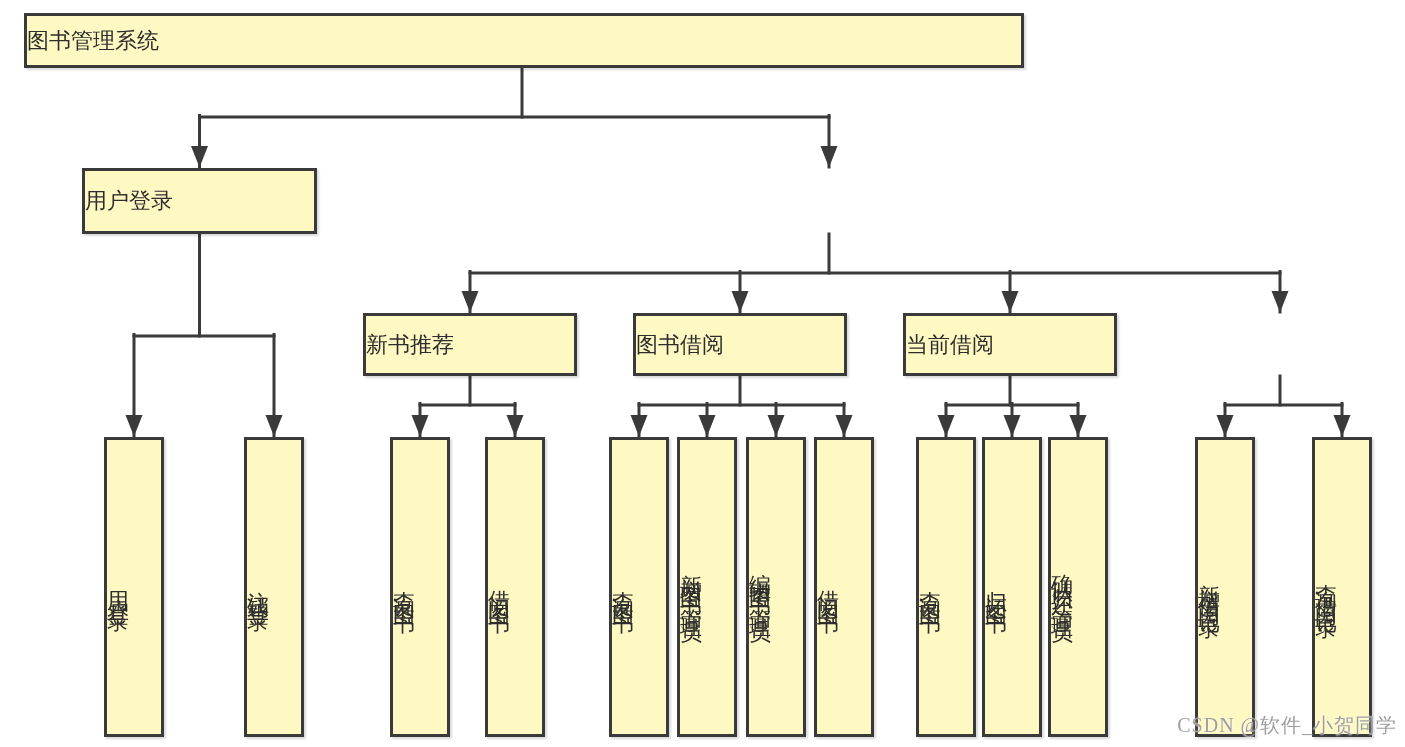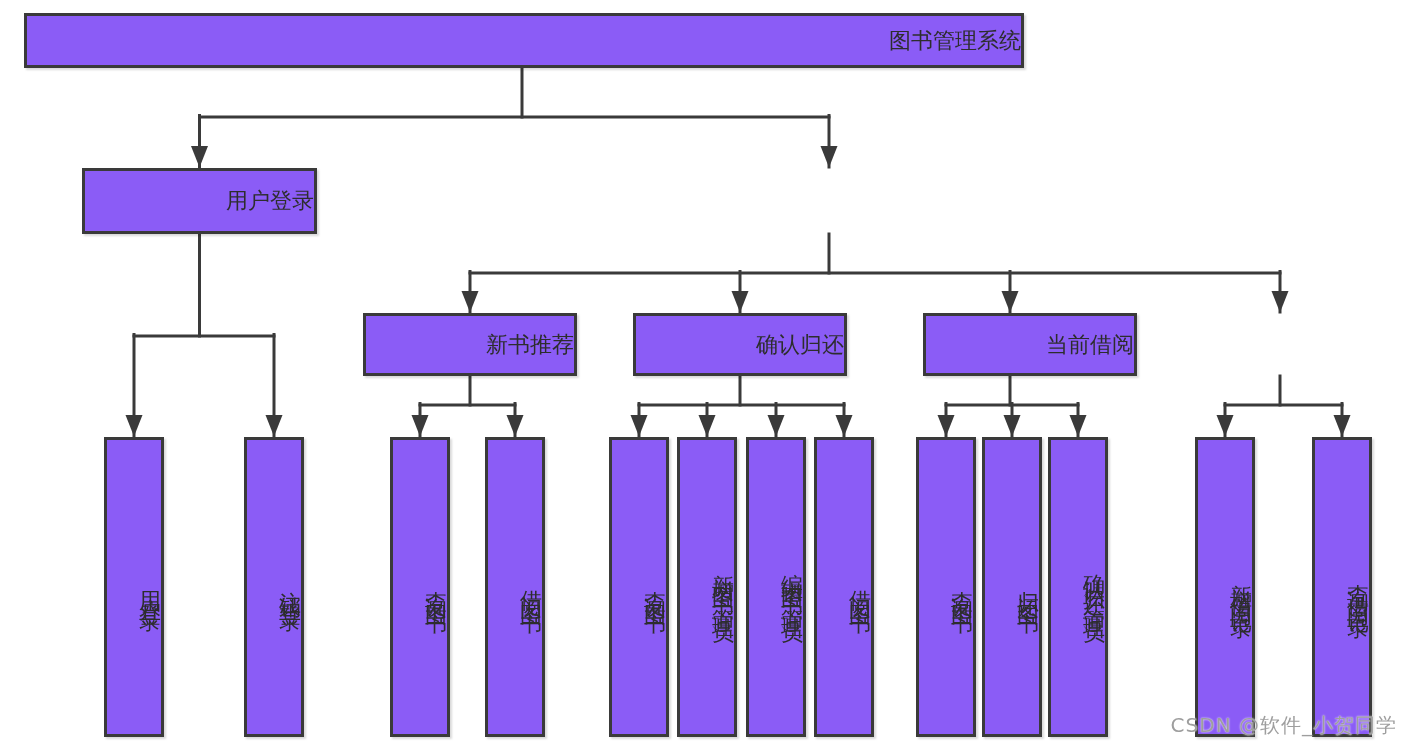--- a/index.html
+++ b/index.html
@@ -7,58 +7,59 @@
     position:relative;
     width:1405px;height:747px;
     background:#ffffff;
     font-family:"DejaVu Sans","Liberation Sans",sans-serif;
     overflow:hidden;
   }
   #wires{position:absolute;left:0;top:0;z-index:0;}
   .box{
     position:absolute;
     box-sizing:border-box;
-    background:#8b5cf6;
+    background:#fef9c3;
     border:3px solid #3a3a3a;
     box-shadow:2px 2px 2px rgba(0,0,0,0.15);
-    display:flex;align-items:center;justify-content:flex-end;
+    display:flex;align-items:center;justify-content:flex-start;
     color:#2d2d2d;
     font-size:22px;
     z-index:1;
   }
   .leaf span{
     writing-mode:vertical-rl;
     text-orientation:mixed;
     letter-spacing:7px;
     line-height:1;
     white-space:nowrap;
   }
   
   .n-root{left:24px;top:13px;width:1000px;height:55px;}
   .n-userlogin{left:82px;top:168px;width:235px;height:66px;}
   .n-bookmgmt{left:711px;top:168px;width:236px;height:66px;}
-  .l3{top:313px;width:214px;height:63px;padding-left:8px;}
+  .l3{top:313px;width:214px;height:63px;}
   .n-newbook{left:363px;}
   .n-borrow{left:633px;}
-  .n-current{left:903px;margin-left:20px;}
+  .n-current{left:903px;}
   .n-records{left:1173px;}
   .leaf{top:437px;width:60px;height:300px;}
   .lf1{left:104px;} .lf2{left:244px;}
   .lf3{left:390px;} .lf4{left:485px;}
   .lf5{left:609px;} .lf6{left:677px;} .lf7{left:746px;} .lf8{left:814px;}
   .lf9{left:916px;} .lf10{left:982px;} .lf11{left:1048px;}
   .lf12{left:1195px;} .lf13{left:1312px;}
   #watermark{
     position:absolute;
     right:8px;top:712px;
     font-size:20px;
     color:#9e9e9e;
     letter-spacing:1px;
     z-index:2;
     text-shadow:0 0 2px #ffffff;
+    font-family:Liberation Serif, serif;
   }
 </style>
 </head>
 <body>
 
 <div id="canvas">
 
   <svg id="wires" width="1405" height="747" viewBox="0 0 1405 747">
     <defs>
       <marker id="ah" markerUnits="userSpaceOnUse" markerWidth="18" markerHeight="22" refX="9" refY="21" orient="0">
@@ -128,21 +129,21 @@
   </div>
 
   <div class="box n-userlogin">
     <span>用户登录</span>
   </div>
 
   <div class="box l3 n-newbook">
     <span>新书推荐</span>
   </div>
   <div class="box l3 n-borrow">
-    <span>确认归还</span>
+    <span>图书借阅</span>
   </div>
   <div class="box l3 n-current">
     <span>当前借阅</span>
   </div>
 
   <div class="box leaf lf1">
     <span>用户登录</span>
   </div>
   <div class="box leaf lf2">
     <span>注销登录</span>

